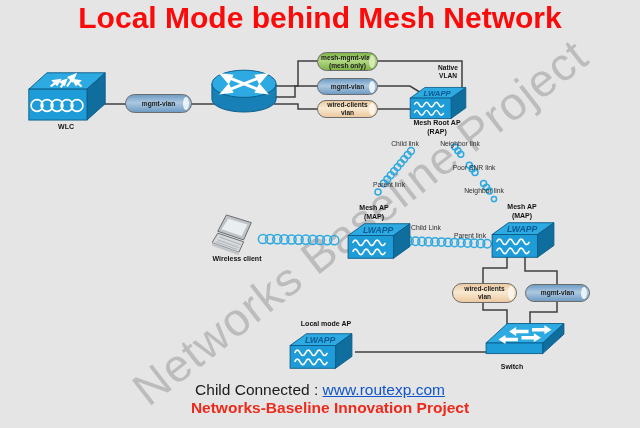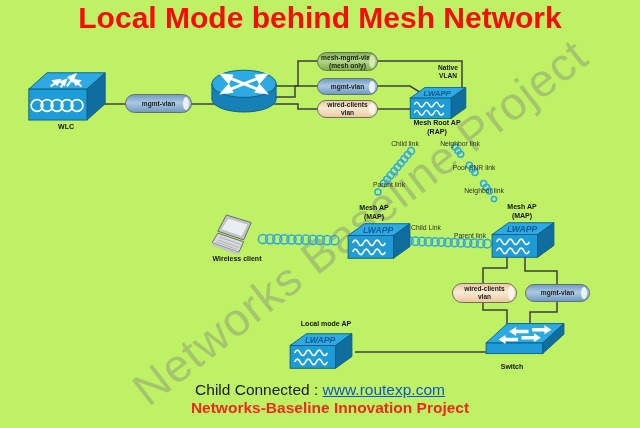--- a/index.html
+++ b/index.html
@@ -1,16 +1,16 @@
 <!DOCTYPE html>
 <html><head>
 <meta charset="utf-8">
 <style>
   html,body{margin:0;padding:0;background:#fff;}
-  #stage{position:relative;width:640px;height:428px;background:#bef264;overflow:hidden;
+  #stage{position:relative;width:640px;height:428px;background:#e5e5e5;overflow:hidden;
          font-family:"Liberation Sans",sans-serif;}
   
   .title{position:absolute;top:1px;left:0;width:100%;text-align:center;
          font-size:30px;font-weight:bold;color:#fb0a0a;letter-spacing:0px;}
   
   .watermark{position:absolute;left:60px;top:190px;width:600px;height:64px;line-height:64px;
              text-align:center;transform:rotate(-38deg);font-size:46px;letter-spacing:1px;
              color:rgba(128,128,128,0.40);z-index:1;white-space:nowrap;}
   
   #wires{position:absolute;left:0;top:0;z-index:2;}

